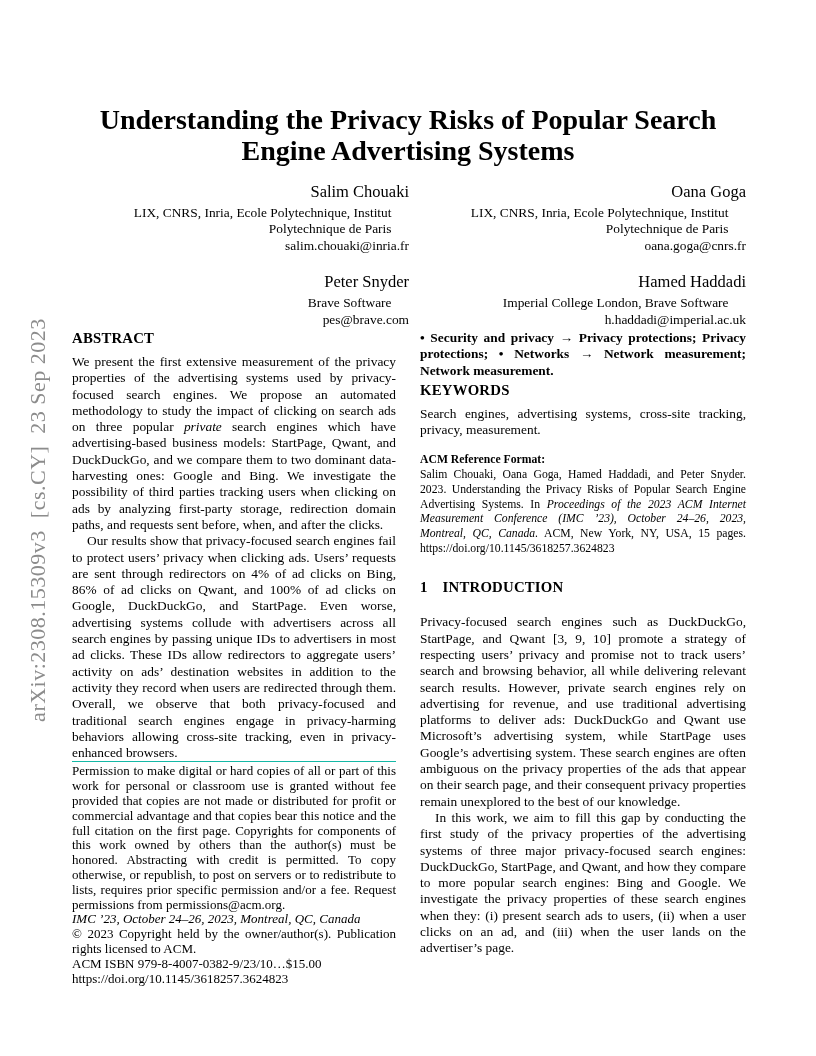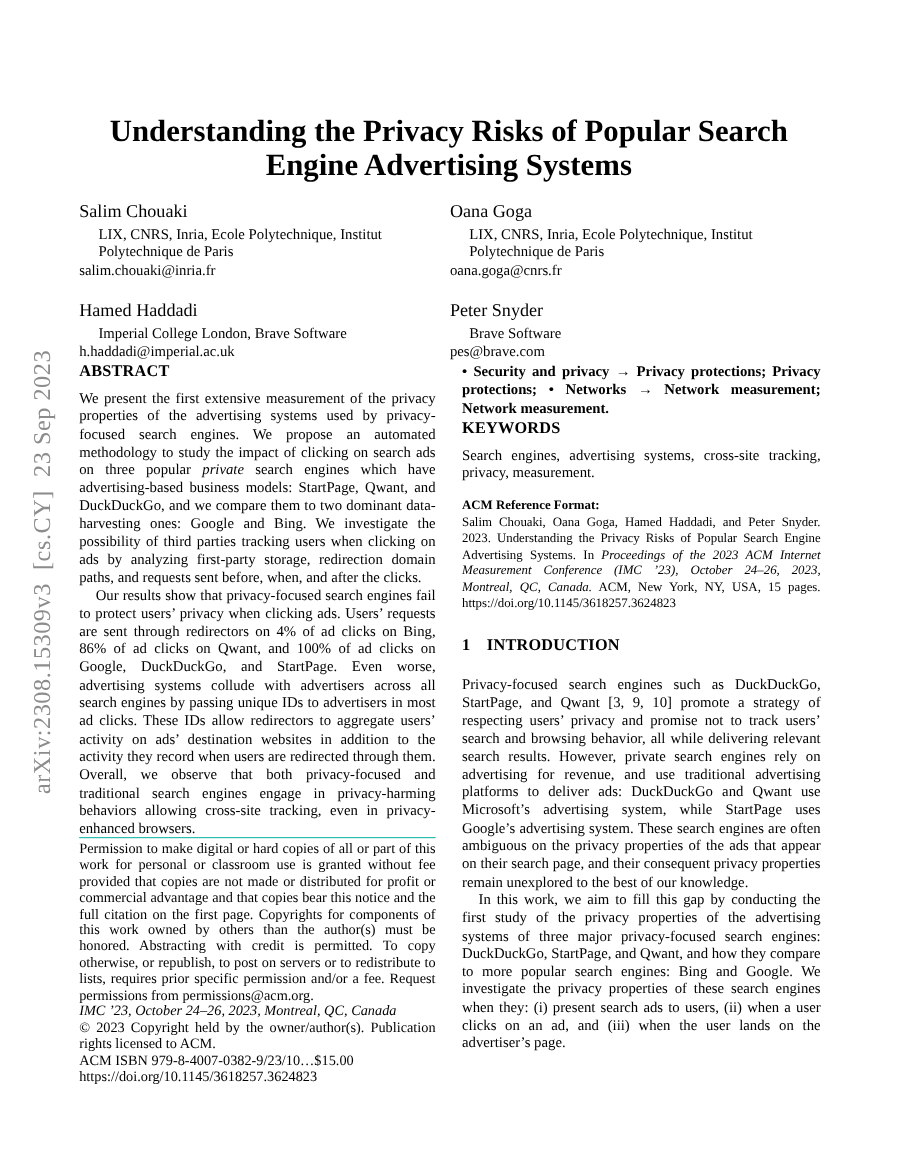--- a/index.html
+++ b/index.html
@@ -34,21 +34,21 @@
   }
   .authors-grid {
     position: absolute;
     top: 182px;
     left: 72px;
     width: 674px;
     display: grid;
     grid-template-columns: 1fr 1fr;
     row-gap: 17px;
   }
-  .author-block { text-align: left; }
+  .author-block { text-align: right; }
   .author-name { font-size: 16.5px; line-height: 20px; margin-bottom: 3px; }
   .author-affiliation {
     font-size: 13.4px;
     line-height: 16.2px;
     max-width: 302px;
     margin: 0 auto;
   }
   .author-email { font-size: 13.4px; line-height: 16.2px; margin-top: 1px; }
 
   .col {
@@ -113,28 +113,28 @@
       <div class="author-name">Salim Chouaki</div>
       <div class="author-affiliation">LIX, CNRS, Inria, Ecole Polytechnique, Institut Polytechnique de Paris</div>
       <div class="author-email">salim.chouaki@inria.fr</div>
     </div>
     <div class="author-block">
       <div class="author-name">Oana Goga</div>
       <div class="author-affiliation">LIX, CNRS, Inria, Ecole Polytechnique, Institut Polytechnique de Paris</div>
       <div class="author-email">oana.goga@cnrs.fr</div>
     </div>
     <div class="author-block">
+      <div class="author-name">Peter Snyder</div>
+      <div class="author-affiliation">Brave Software</div>
+      <div class="author-email">pes@brave.com</div>
+    </div>
+    <div class="author-block">
       <div class="author-name">Hamed Haddadi</div>
       <div class="author-affiliation">Imperial College London, Brave Software</div>
       <div class="author-email">h.haddadi@imperial.ac.uk</div>
-    </div>
-    <div class="author-block">
-      <div class="author-name">Peter Snyder</div>
-      <div class="author-affiliation">Brave Software</div>
-      <div class="author-email">pes@brave.com</div>
     </div>
   </div>
 
   <div class="col col-left">
     <h2 class="sec-heading">ABSTRACT</h2>
     <p class="body-par"><span>We present the first extensive measurement of the privacy properties of the advertising systems used by privacy-focused search engines. We propose an automated methodology to study the impact of clicking on search ads on three popular </span><span class="italic">private</span><span> search engines which have advertising-based business models: StartPage, Qwant, and DuckDuckGo, and we compare them to two dominant data-harvesting ones: Google and Bing. We investigate the possibility of third parties tracking users when clicking on ads by analyzing first-party storage, redirection domain paths, and requests sent before, when, and after the clicks.</span></p>
     <p class="body-par par-indent">Our results show that privacy-focused search engines fail to protect users’ privacy when clicking ads. Users’ requests are sent through redirectors on 4% of ad clicks on Bing, 86% of ad clicks on Qwant, and 100% of ad clicks on Google, DuckDuckGo, and StartPage. Even worse, advertising systems collude with advertisers across all search engines by passing unique IDs to advertisers in most ad clicks. These IDs allow redirectors to aggregate users’ activity on ads’ destination websites in addition to the activity they record when users are redirected through them. Overall, we observe that both privacy-focused and traditional search engines engage in privacy-harming behaviors allowing cross-site tracking, even in privacy-enhanced browsers.</p>
 
     <div class="footnote">
       <p>Permission to make digital or hard copies of all or part of this work for personal or classroom use is granted without fee provided that copies are not made or distributed for profit or commercial advantage and that copies bear this notice and the full citation on the first page. Copyrights for components of this work owned by others than the author(s) must be honored. Abstracting with credit is permitted. To copy otherwise, or republish, to post on servers or to redistribute to lists, requires prior specific permission and/or a fee. Request permissions from permissions@acm.org.</p>

